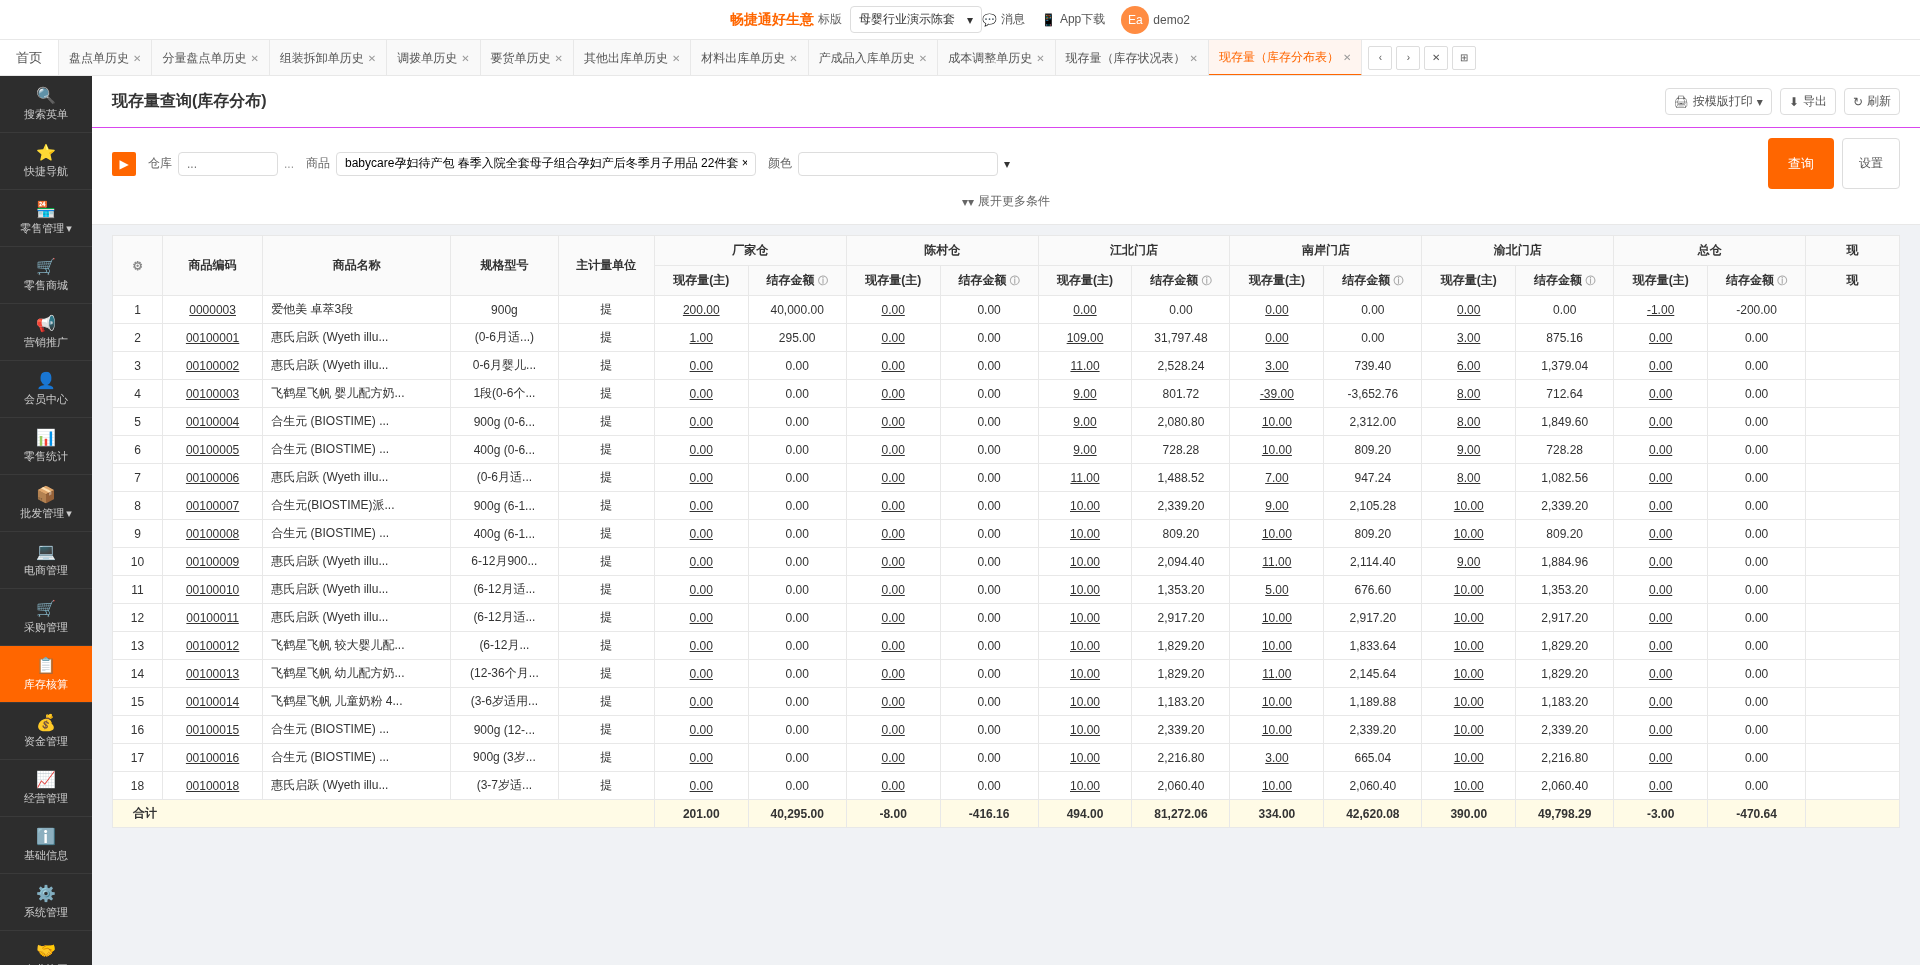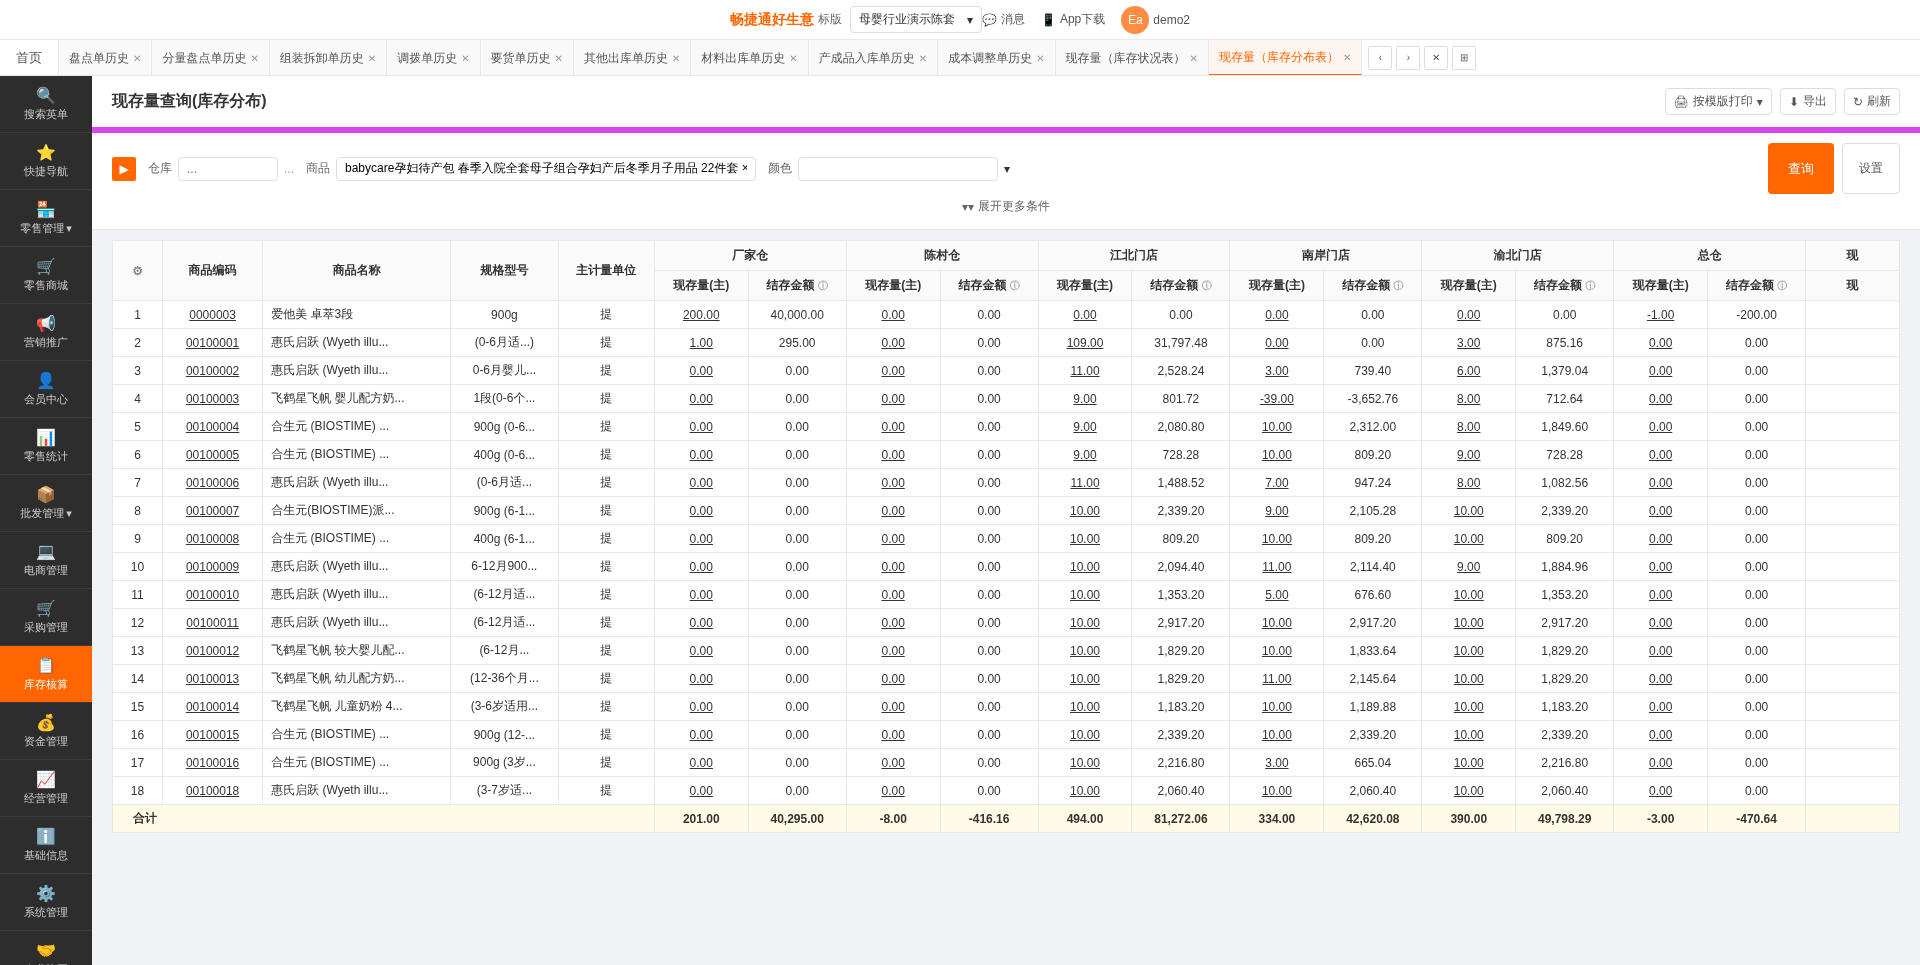--- a/index.html
+++ b/index.html
@@ -32,21 +32,21 @@
     .sidebar { width: 92px; background: #2d2d2d; display: flex; flex-direction: column; overflow-y: auto; }
     .sidebar-item { padding: 10px 4px; text-align: center; color: #ccc; font-size: 11px; cursor: pointer; border-bottom: 1px solid #3a3a3a; }
     .sidebar-item.active { background: #ff6600; color: #fff; }
     .sidebar-item .icon { font-size: 16px; margin-bottom: 2px; }
     .sidebar-item .has-arrow { display: flex; align-items: center; justify-content: center; gap: 2px; }
 
     
     .content { flex: 1; overflow: hidden; display: flex; flex-direction: column; background: #f0f2f5; }
 
     
-    .page-header { background: #fff; padding: 12px 20px; display: flex; align-items: center; justify-content: space-between; border-bottom: 6px solid #d946ef; }
+    .page-header { background: #fff; padding: 12px 20px; display: flex; align-items: center; justify-content: space-between; border-bottom: 1px solid #d946ef; }
     .page-title { font-size: 16px; font-weight: bold; color: #333; }
     .page-actions { display: flex; align-items: center; gap: 8px; }
     .action-btn { display: flex; align-items: center; gap: 4px; padding: 4px 8px; border: 1px solid #ddd; border-radius: 4px; cursor: pointer; font-size: 12px; color: #555; background: #fff; }
 
     
     .filter-area { background: #fff; padding: 10px 20px; border-bottom: 1px solid #e8e8e8; }
     .filter-row { display: flex; align-items: center; gap: 12px; flex-wrap: wrap; }
     .filter-item { display: flex; align-items: center; gap: 6px; }
     .filter-label { color: #666; font-size: 12px; white-space: nowrap; }
     .filter-input { padding: 4px 8px; border: 1px solid #ddd; border-radius: 4px; font-size: 12px; width: 100px; outline: none; }

